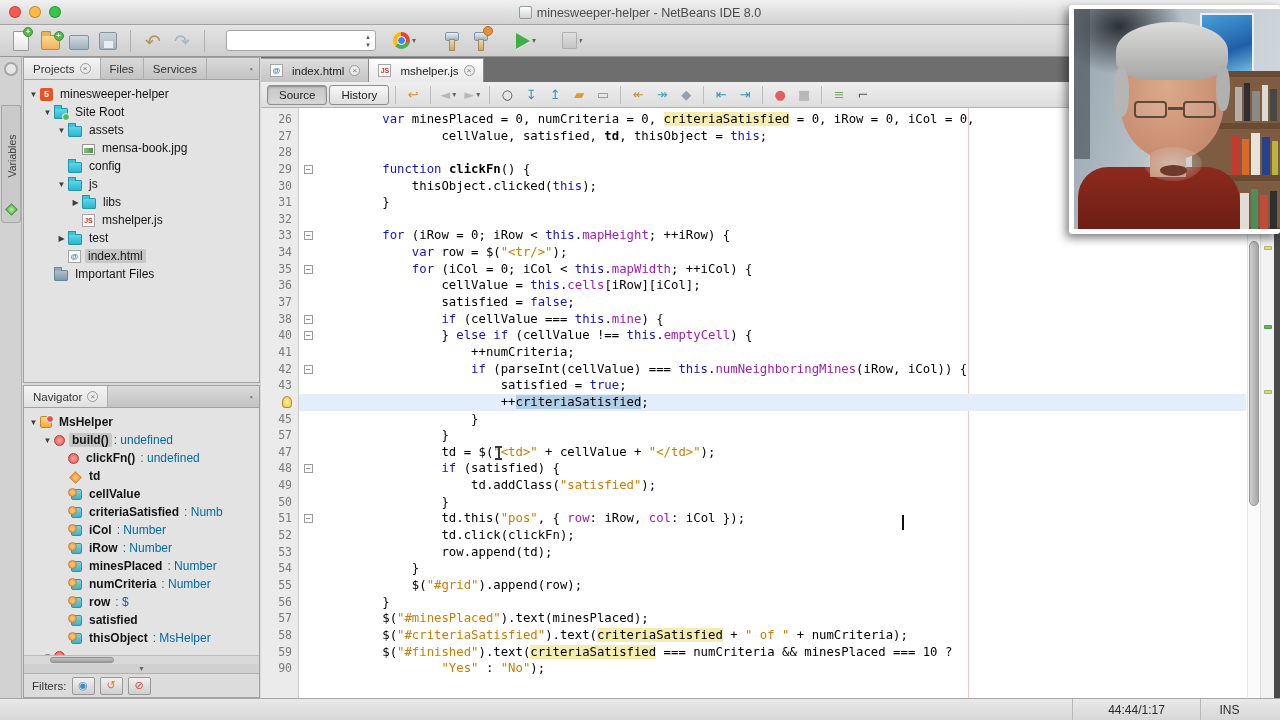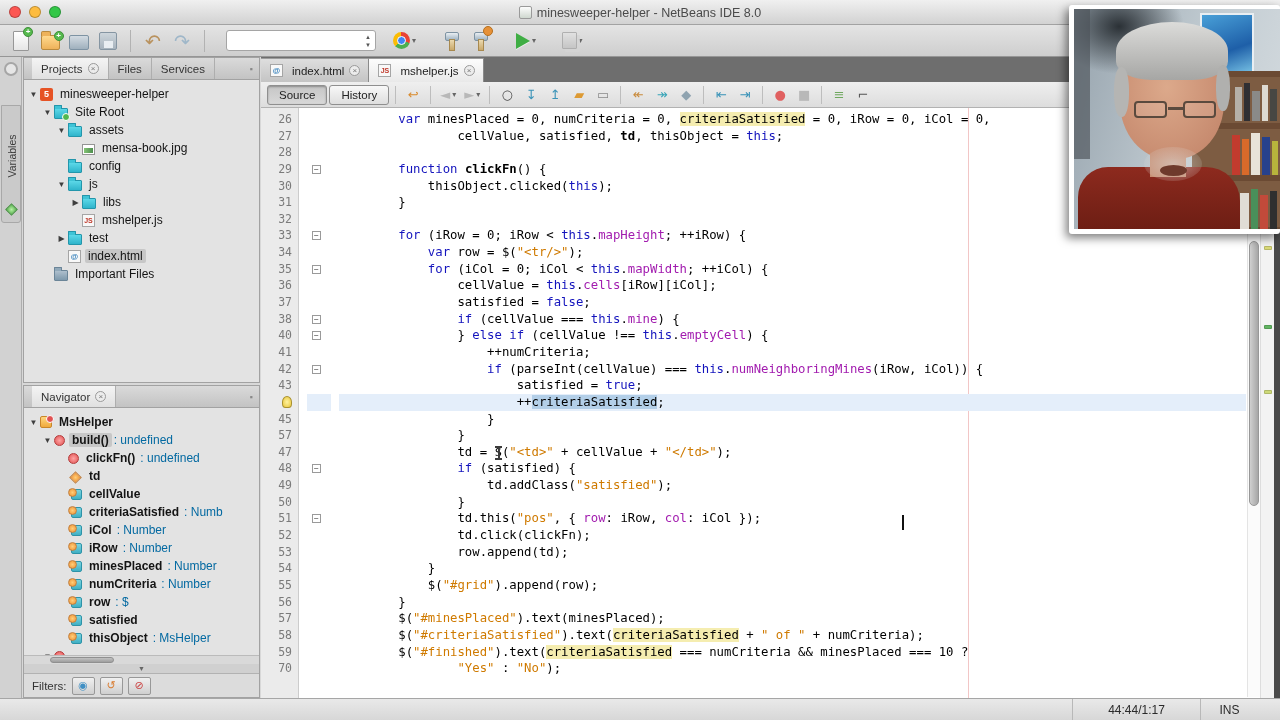--- a/index.html
+++ b/index.html
@@ -74,21 +74,21 @@
         background:radial-gradient(#b9f0a9,#56b24a);border:1px solid #3f8f3a;}
 
   
   .leftcol{position:absolute;left:23px;top:57px;width:237px;bottom:22px;}
   .panel{position:absolute;left:0;right:0;background:#e4e4e4;border:1px solid #a2a2a2;}
   .panel.projects{top:0;height:326px;}
   .panel.navigator{top:328px;bottom:0;}
   .ptabs{height:22px;background:linear-gradient(#dadada,#c3c3c3);border-bottom:1px solid #a2a2a2;
          display:flex;font-size:11.5px;color:#333;}
   .ptab{display:flex;align-items:center;gap:5px;padding:0 9px;border-right:1px solid #aeaeae;}
-  .ptab.active{background:linear-gradient(#f4f4f4,#e0e0e0);margin-left:8px;}
+  .ptab.active{background:linear-gradient(#f4f4f4,#e0e0e0);}
   .closex{width:11px;height:11px;border:1px solid #9a9a9a;border-radius:50%;font-size:8px;
           line-height:9px;text-align:center;color:#777;background:#ececec;}
   .pmin{margin-left:auto;width:16px;display:flex;align-items:center;justify-content:center;
         color:#888;font-size:9px;}
   .tree{position:absolute;top:23px;left:0;right:0;bottom:0;overflow:hidden;background:#e3e3e3;
         font-size:12px;color:#141414;padding-top:4px;}
   .panel.navigator .tree{bottom:42px;}
   .trow{height:18px;display:flex;align-items:center;white-space:nowrap;}
   .tarrow{width:11px;font-size:8px;color:#3e3e3e;text-align:center;flex:0 0 auto;}
   .tlabel{padding:0 3px;border-radius:2px;}
@@ -157,21 +157,21 @@
   .eico{width:22px;height:20px;display:flex;align-items:center;justify-content:center;
         font-size:13px;font-family:"DejaVu Sans",sans-serif;}
   .esep{width:1px;height:18px;background:#bdbdbd;margin:0 4px;}
 
   .codewrap{position:absolute;left:0;right:0;top:51px;bottom:0;background:#fff;overflow:hidden;}
   .gutterbg{position:absolute;left:0;top:0;bottom:0;width:38px;background:#ebebeb;
             border-right:1px solid #cccccc;}
   .marginline{position:absolute;left:707px;top:0;bottom:0;width:1px;background:#f2c6c6;}
   .lines{position:absolute;left:0;top:3px;right:28px;}
   .cl{display:flex;height:16.65px;line-height:16.65px;
-      font-family:"DejaVu Sans Mono",monospace;font-size:12.3px;gap:8px;}
+      font-family:"DejaVu Sans Mono",monospace;font-size:12.3px;}
   .cl .g{width:38px;padding-right:7px;text-align:right;color:#7a7a7a;font-size:11.5px;flex:0 0 auto;}
   .cl .f{width:24px;position:relative;flex:0 0 auto;}
   .cl .t{flex:1;white-space:pre;color:#000;}
   .cl.cur .t,.cl.cur .f{background:#e4eefa;}
   .fbox{position:absolute;left:5px;top:4px;width:9px;height:9px;border:1px solid #9a9a9a;
         background:#fff;font-size:8px;line-height:7px;text-align:center;color:#555;}
   .bulb{display:inline-block;width:10px;height:12px;border-radius:50% 50% 35% 35%;
         background:radial-gradient(#fff3a0,#e8c53a);border:1px solid #a9912e;margin-top:2px;}
   .k{color:#1414bd;} .s{color:#cf7a00;} .fd{color:#a21caf;}
   .o{background:#f5edb0;} .e{background:#b3cfe8;} .b{font-weight:bold;}
@@ -756,21 +756,21 @@
             <span class="g">58</span>
             <span class="f"></span>
             <span class="t">        <span>$(</span><span class="s">"#criteriaSatisfied"</span><span>).text(</span><span class="o">criteriaSatisfied</span><span> + </span><span class="s">" of "</span><span> + numCriteria);</span></span>
           </div>
           <div class="cl">
             <span class="g">59</span>
             <span class="f"></span>
             <span class="t">        <span>$(</span><span class="s">"#finished"</span><span>).text(</span><span class="o">criteriaSatisfied</span><span> === numCriteria &amp;&amp; minesPlaced === 10 ?</span></span>
           </div>
           <div class="cl">
-            <span class="g">70</span>
+            <span class="g">90</span>
             <span class="f"></span>
             <span class="t">                <span class="s">"Yes"</span><span> : </span><span class="s">"No"</span><span>);</span></span>
           </div>
         </div>
       <div class="caret"></div>
       <div class="vsb">
         <div class="vthumb"></div>
       </div>
       <div class="estripe" id="estripe">
           <span class="smark" style="top: 138px; background: rgb(217, 217, 120); border: 1px solid rgba(0, 0, 0, 0.15);"></span>

